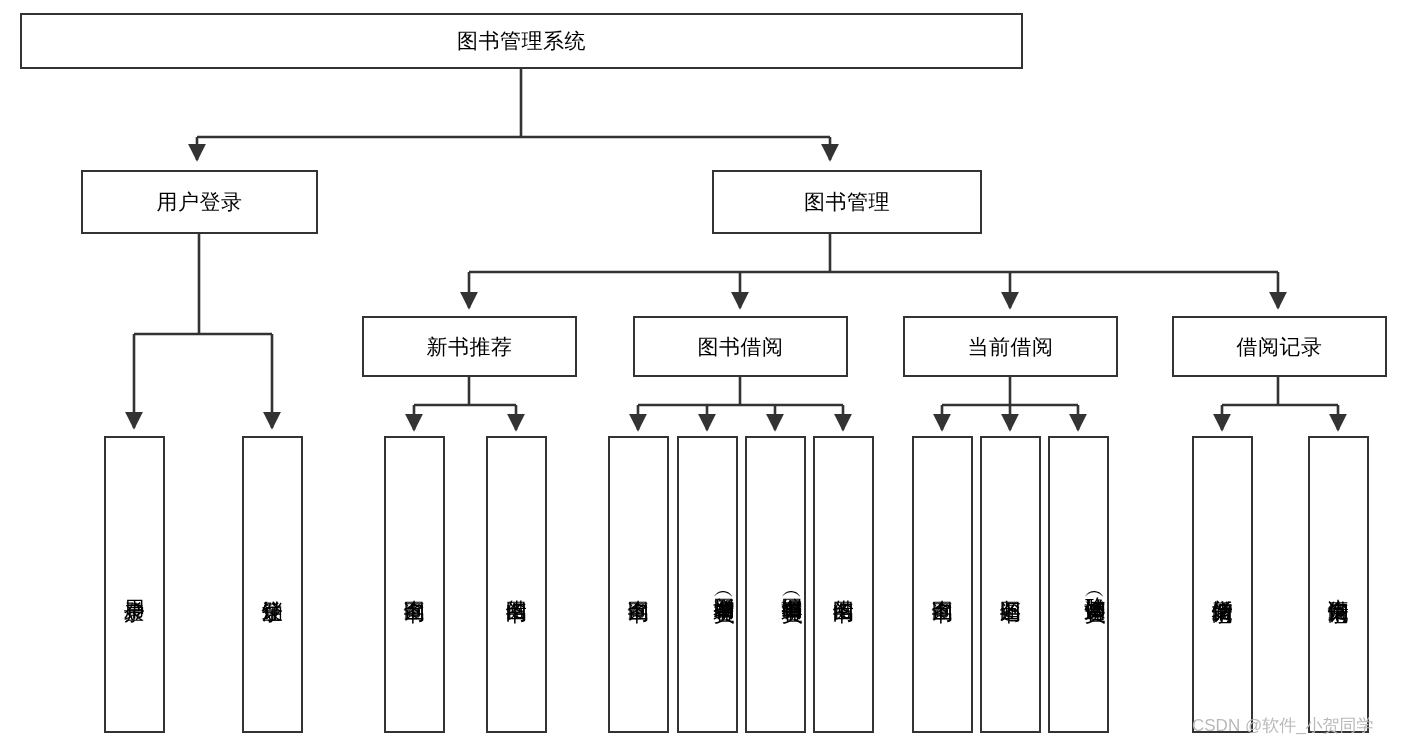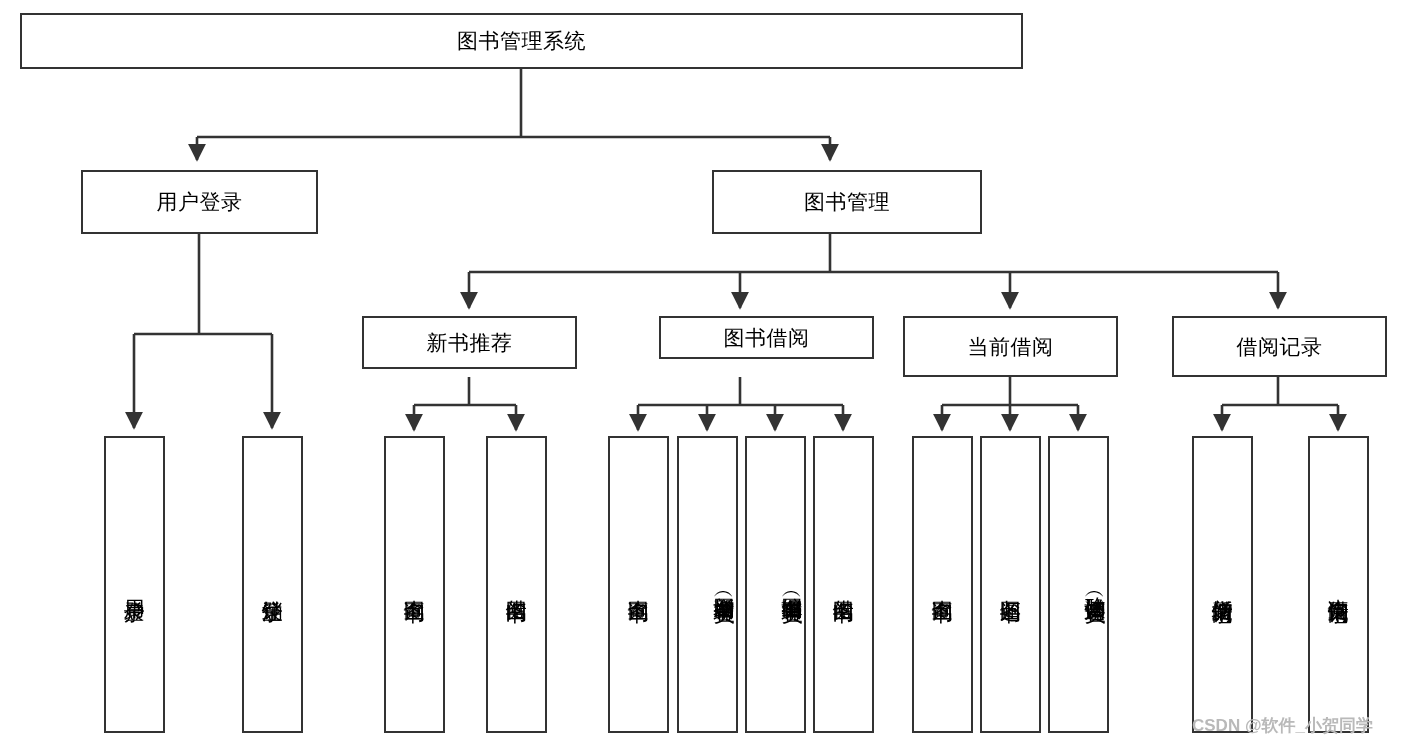--- a/index.html
+++ b/index.html
@@ -58,21 +58,20 @@
     align-items: flex-start;
   }
   .watermark {
     position: absolute;
     left: 1192px;
     top: 714px;
     font-size: 17px;
     color: #b9b9b9;
     white-space: nowrap;
     font-family: "Liberation Sans", "DejaVu Sans", sans-serif;
-    font-weight: bold;
   }
 </style>
 </head>
 <body>
 
 <div id="canvas">
 
   <svg id="edges" viewBox="0 0 1405 747" width="1405" height="747">
     <defs>
       <marker id="arw" viewBox="0 0 10 10" refX="9" refY="5" markerWidth="7" markerHeight="7" orient="auto-start-reverse">
@@ -127,24 +126,24 @@
     <span class="lbl">图书管理系统</span>
   </div>
 
   <div class="node h" style="left:81px; top:170px; width:237px; height:64px;">
     <span class="lbl">用户登录</span>
   </div>
   <div class="node h" style="left:712px; top:170px; width:270px; height:64px;">
     <span class="lbl">图书管理</span>
   </div>
 
-  <div class="node h" style="left:362px; top:316px; width:215px; height:53px;">
+  <div class="node h" style="left:362px; top:316px; width:215px; height:61px;">
     <span class="lbl">新书推荐</span>
   </div>
-  <div class="node h" style="left:659px; top:316px; width:215px; height:43px;">
+  <div class="node h" style="left:633px; top:316px; width:215px; height:61px;">
     <span class="lbl">图书借阅</span>
   </div>
   <div class="node h" style="left:1172px; top:316px; width:215px; height:61px;">
     <span class="lbl">借阅记录</span>
   </div>
   <div class="node h" style="left:903px; top:316px; width:215px; height:61px;">
     <span class="lbl">当前借阅</span>
   </div>
 
   <div class="node v" style="left:104px; top:436px; width:61px; height:297px;">

